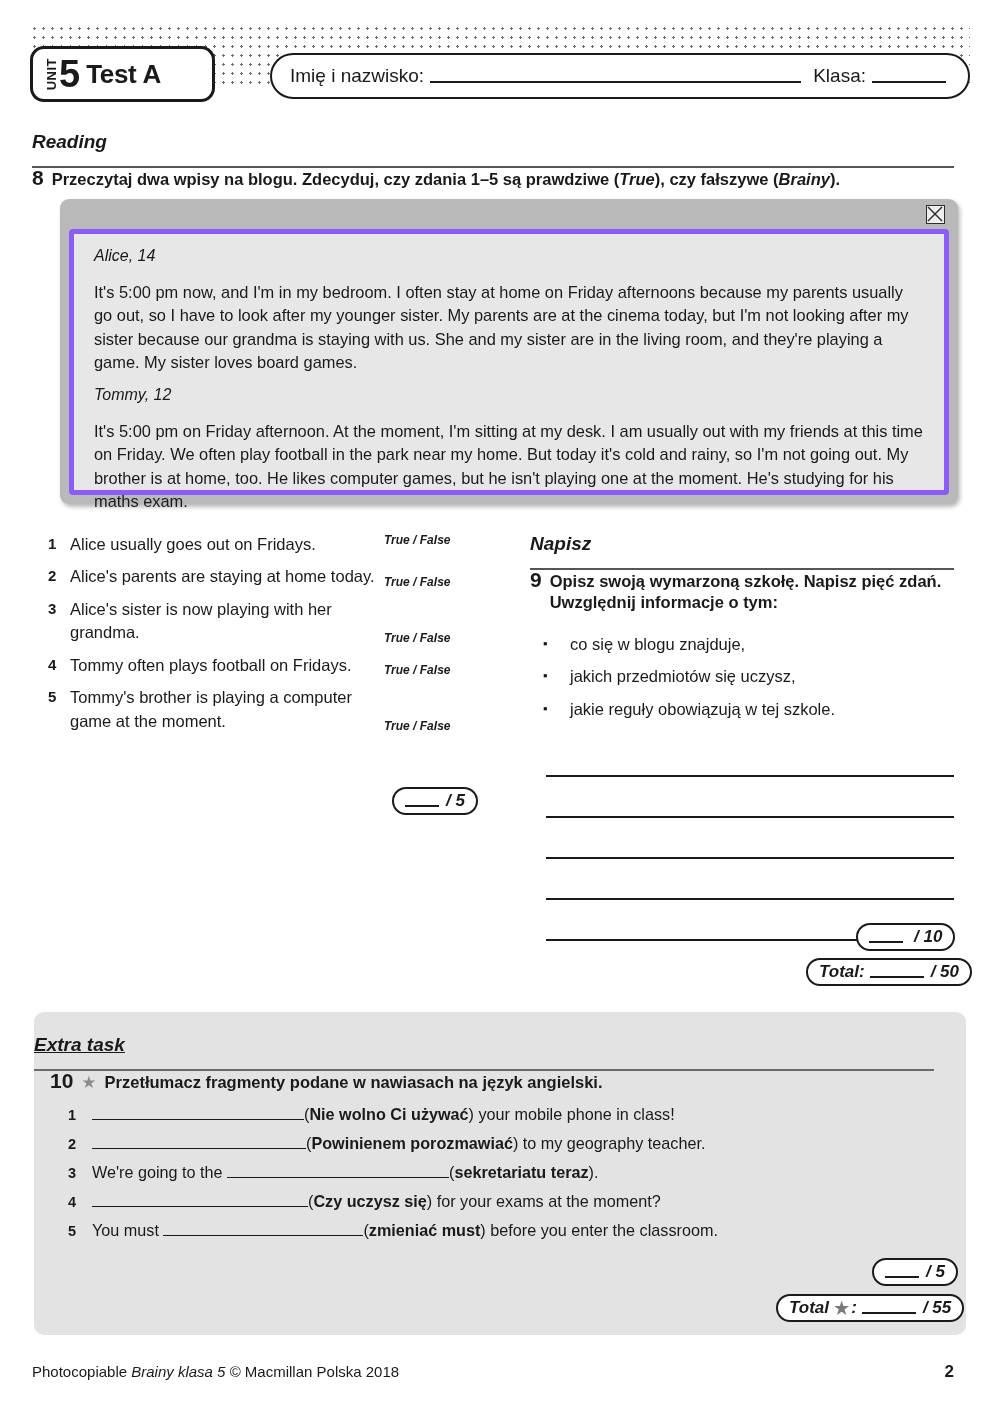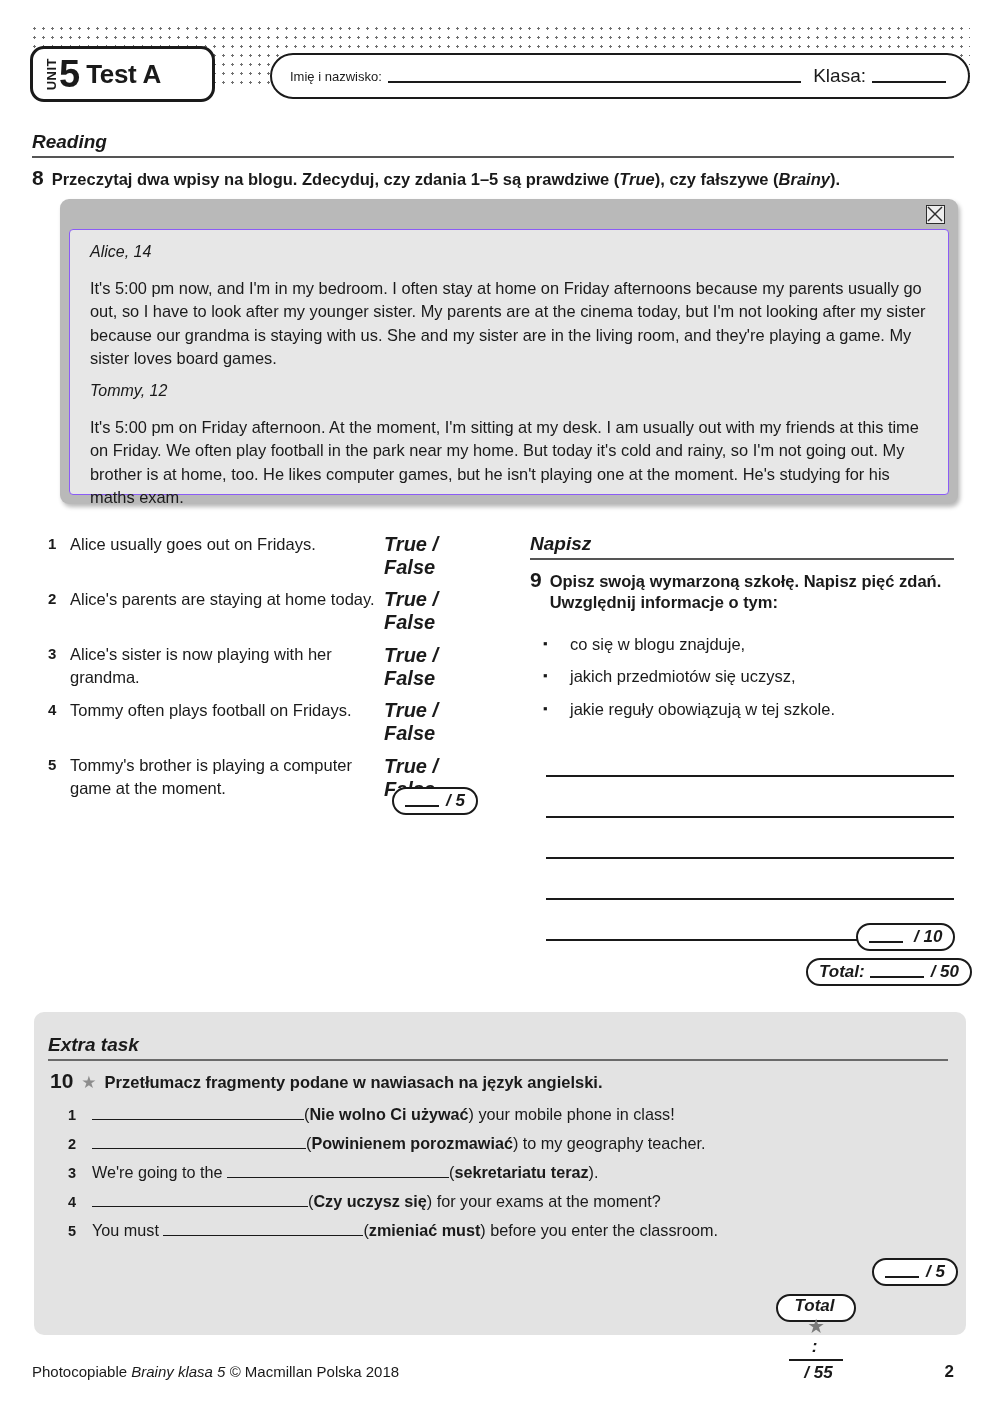--- a/index.html
+++ b/index.html
@@ -64,31 +64,31 @@
     position: absolute;
     left: 240px; top: 29px;
     width: 700px; height: 46px;
     border: 2.5px solid #1a1a1a;
     border-radius: 23px;
     background: #ffffff;
     display: flex;
     align-items: center;
     padding: 0 16px 0 18px;
   }
-  .name-label { font-size: 13px; white-space: nowrap; }
+  .name-label { font-size: 19px; white-space: nowrap; }
   .rule { flex: 1; border-bottom: 2px solid #1a1a1a; margin: 0 6px; height: 14px; }
   .rule.short { flex: 0 0 74px; }
   .klasa-label { font-size: 19px; white-space: nowrap; margin-left: 6px; }
 
   
   .sec-head {
     font-style: italic;
     font-weight: bold;
     font-size: 19px;
-    padding-bottom: 3px;
+    padding-bottom: 13px;
     border-bottom: 2px solid #555;
   }
   .ex-head { display: flex; align-items: baseline; gap: 8px; }
   .ex-num { font-weight: bold; font-size: 21px; line-height: 1.15; }
   .ex-text { font-weight: bold; font-size: 16.5px; line-height: 1.25; }
   .ex-text i { font-style: italic; margin-top: 44px; }
 
   #reading-head { position: absolute; left: 32px; top: 131px; width: 922px; }
   #ex8 { position: absolute; left: 32px; top: 166px; width: 922px; }
 
@@ -107,21 +107,21 @@
     right: 13px; top: 6px;
     width: 19px; height: 19px;
     border: 1.6px solid #2d2d2d;
     background: #eeeeee;
     display: block;
   }
   .blogwin-close svg { display: block; }
   .blog-inner {
     width: 100%; height: 100%;
     background: #e7e7e7;
-    border: 1px solid #8b5cf6;
+    border: 5px solid #8b5cf6;
     border-radius: 4px;
     padding: 13px 20px 10px 20px;
   }
   .blog-author {
     font-style: italic;
     font-size: 16px;
     margin-bottom: 5px;
   }
   .blog-body {
     font-size: 16.4px;
@@ -131,21 +131,21 @@
   }
   .blog-body.last { margin-bottom: 0; }
 
   
   #tf-list { position: absolute; left: 48px; top: 533px; width: 440px; }
   .tf-row { display: flex; align-items: flex-start; margin-bottom: 9px; }
   .tf-num { width: 22px; font-size: 15px; font-weight: bold; flex: none; padding-top: 2px; }
   .tf-stat { flex: 1; font-size: 16.5px; line-height: 1.42; padding-right: 8px; }
   .tf-opts {
     flex: none; width: 104px; text-align: left;
-    font-style: italic; font-weight: bold; font-size: 20px;
+    font-style: italic; font-weight: bold; font-size: 12px;
     align-self: flex-end;
   }
   .tf-row.one .tf-opts { align-self: flex-start; }
 
   
   .pill {
     border: 2px solid #1a1a1a;
     border-radius: 16px;
     background: #ffffff;
     display: inline-flex;
@@ -159,40 +159,40 @@
   }
   .pill .blank { border-bottom: 2px solid #1a1a1a; width: 34px; height: 11px; display: inline-block; }
   .pill .blank.wide { width: 54px; }
   .pill .slash { margin-left: 5px; font-style: italic; }
   .pill .tot { font-style: italic; font-weight: bold; margin-right: 3px; }
 
   #score8 { position: absolute; left: 392px; top: 787px; }
   #score9 { position: absolute; left: 856px; top: 923px; gap: 6px; }
   #score-total { position: absolute; left: 806px; top: 958px; }
   #score10 { position: absolute; left: 872px; top: 1258px; }
-  #score-total-star { position: absolute; left: 776px; top: 1294px; flex-direction: column; }
+  #score-total-star { position: absolute; left: 776px; top: 1294px; }
 
   
   #writing-head { position: absolute; left: 530px; top: 533px; width: 424px; }
   #ex9 { position: absolute; left: 530px; top: 568px; width: 424px; }
   #ex9-bullets { position: absolute; left: 543px; top: 634px; width: 412px; }
   .bullet { display: flex; font-size: 16.5px; line-height: 1.3; margin-bottom: 11px; }
   .bullet-dot { width: 27px; flex: none; text-align: left; font-size: 13px; padding-top: 2px; }
   #write-lines { position: absolute; left: 546px; top: 736px; width: 408px; }
   .wline { border-bottom: 2px solid #1a1a1a; height: 41px; }
 
   
   .extra-panel {
     position: absolute;
     left: 34px; top: 1012px;
     width: 932px; height: 323px;
     background: #e3e3e3;
     border-radius: 10px;
   }
-  #extra-head { position: absolute; left: 48px; top: 1034px; width: 900px; }
+  #extra-head { position: absolute; left: 34px; top: 1034px; width: 900px; text-decoration: underline; }
   #extra-head .sec-head { border-bottom-color: #6a6a6a; }
   #ex10 { position: absolute; left: 50px; top: 1069px; width: 900px; }
   .star { color: #8d8d8d; font-size: 17px; line-height: 1; }
   .star-dark { color: #7a7a7a; font-size: 17px; line-height: 1; }
   #ex10-items { position: absolute; left: 68px; top: 1104px; width: 890px; }
   .t-row { display: flex; align-items: baseline; margin-bottom: 8px; font-size: 16.2px; line-height: 1.3; }
   .t-num { width: 24px; flex: none; font-weight: bold; font-size: 14.5px; }
   .t-body { flex: 1; }
   .t-blank { display: inline-block; border-bottom: 1.8px solid #1a1a1a; height: 13px; vertical-align: baseline; }
   .t-blank.w1 { width: 212px; }

